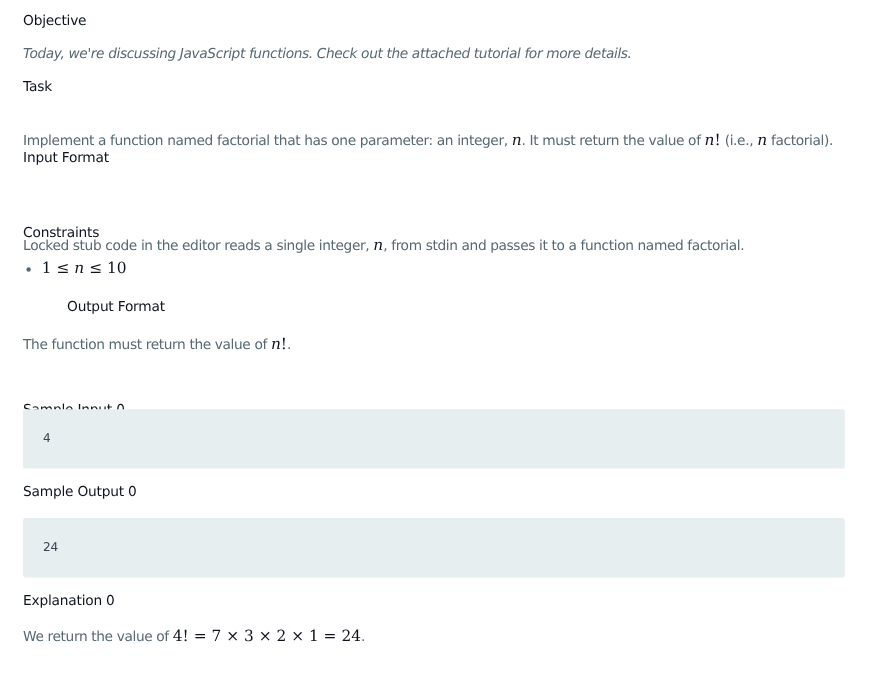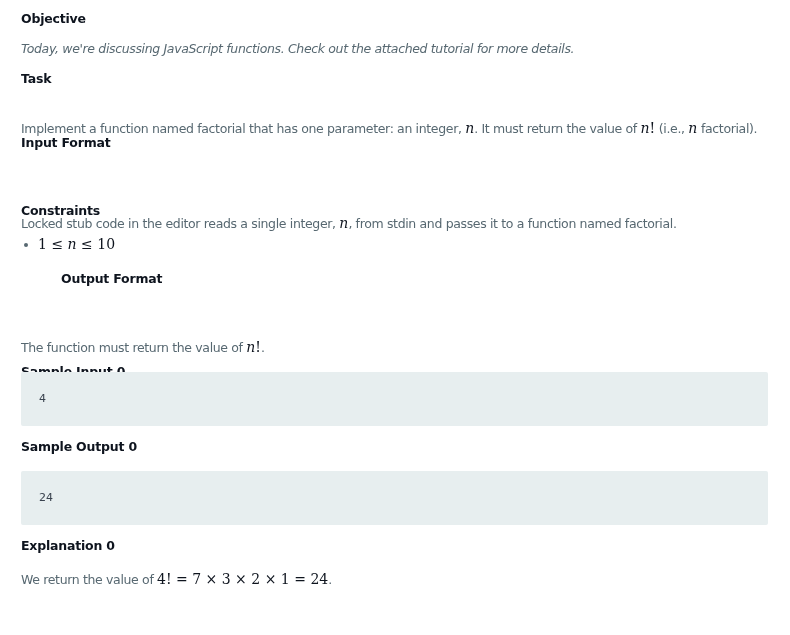--- a/index.html
+++ b/index.html
@@ -15,21 +15,21 @@
     color: #576871;
   }
   .page {
     position: relative;
     padding: 0 21px;
   }
   .heading {
     position: absolute;
     left: 21px;
     font-family: "DejaVu Sans", "Liberation Sans", sans-serif;
-    font-weight: bold;
+    font-weight: normal;
     font-size: 12.5px;
     color: #0e141e;
     letter-spacing: -0.2px;
     white-space: nowrap;
   }
   .para {
     position: absolute;
     left: 21px;
     font-family: "DejaVu Sans", "Liberation Sans", sans-serif;
     font-size: 12.5px;
@@ -89,21 +89,21 @@
     <span>Locked stub code in the editor reads a single integer, </span><span class="math"><i>n</i></span><span>, from stdin and passes it to a function named factorial.</span>
   </div>
 
   <div class="heading" style="top:203px;">Constraints</div>
   <div class="bullet" style="top:243px;"></div>
   <div class="para" style="top:236px; left:38px;">
     <span class="math"><span>1</span> <span>≤</span> <i>n</i> <span>≤</span> <span>10</span></span>
   </div>
 
   <div class="heading" style="top:271px;margin-left:40px;">Output Format</div>
-  <div class="para" style="top:305px;margin-top:34px;">
+  <div class="para" style="top:305px;">
     <span>The function must return the value of </span><span class="math"><i>n</i>!</span><span>.</span>
   </div>
 
   <div class="heading" style="top:340px;margin-top:24px;">Sample Input 0</div>
   <div class="codebox" style="top:372px;">
     <span class="code">4</span>
   </div>
 
   <div class="heading" style="top:439px;">Sample Output 0</div>
   <div class="codebox" style="top:471px;">

